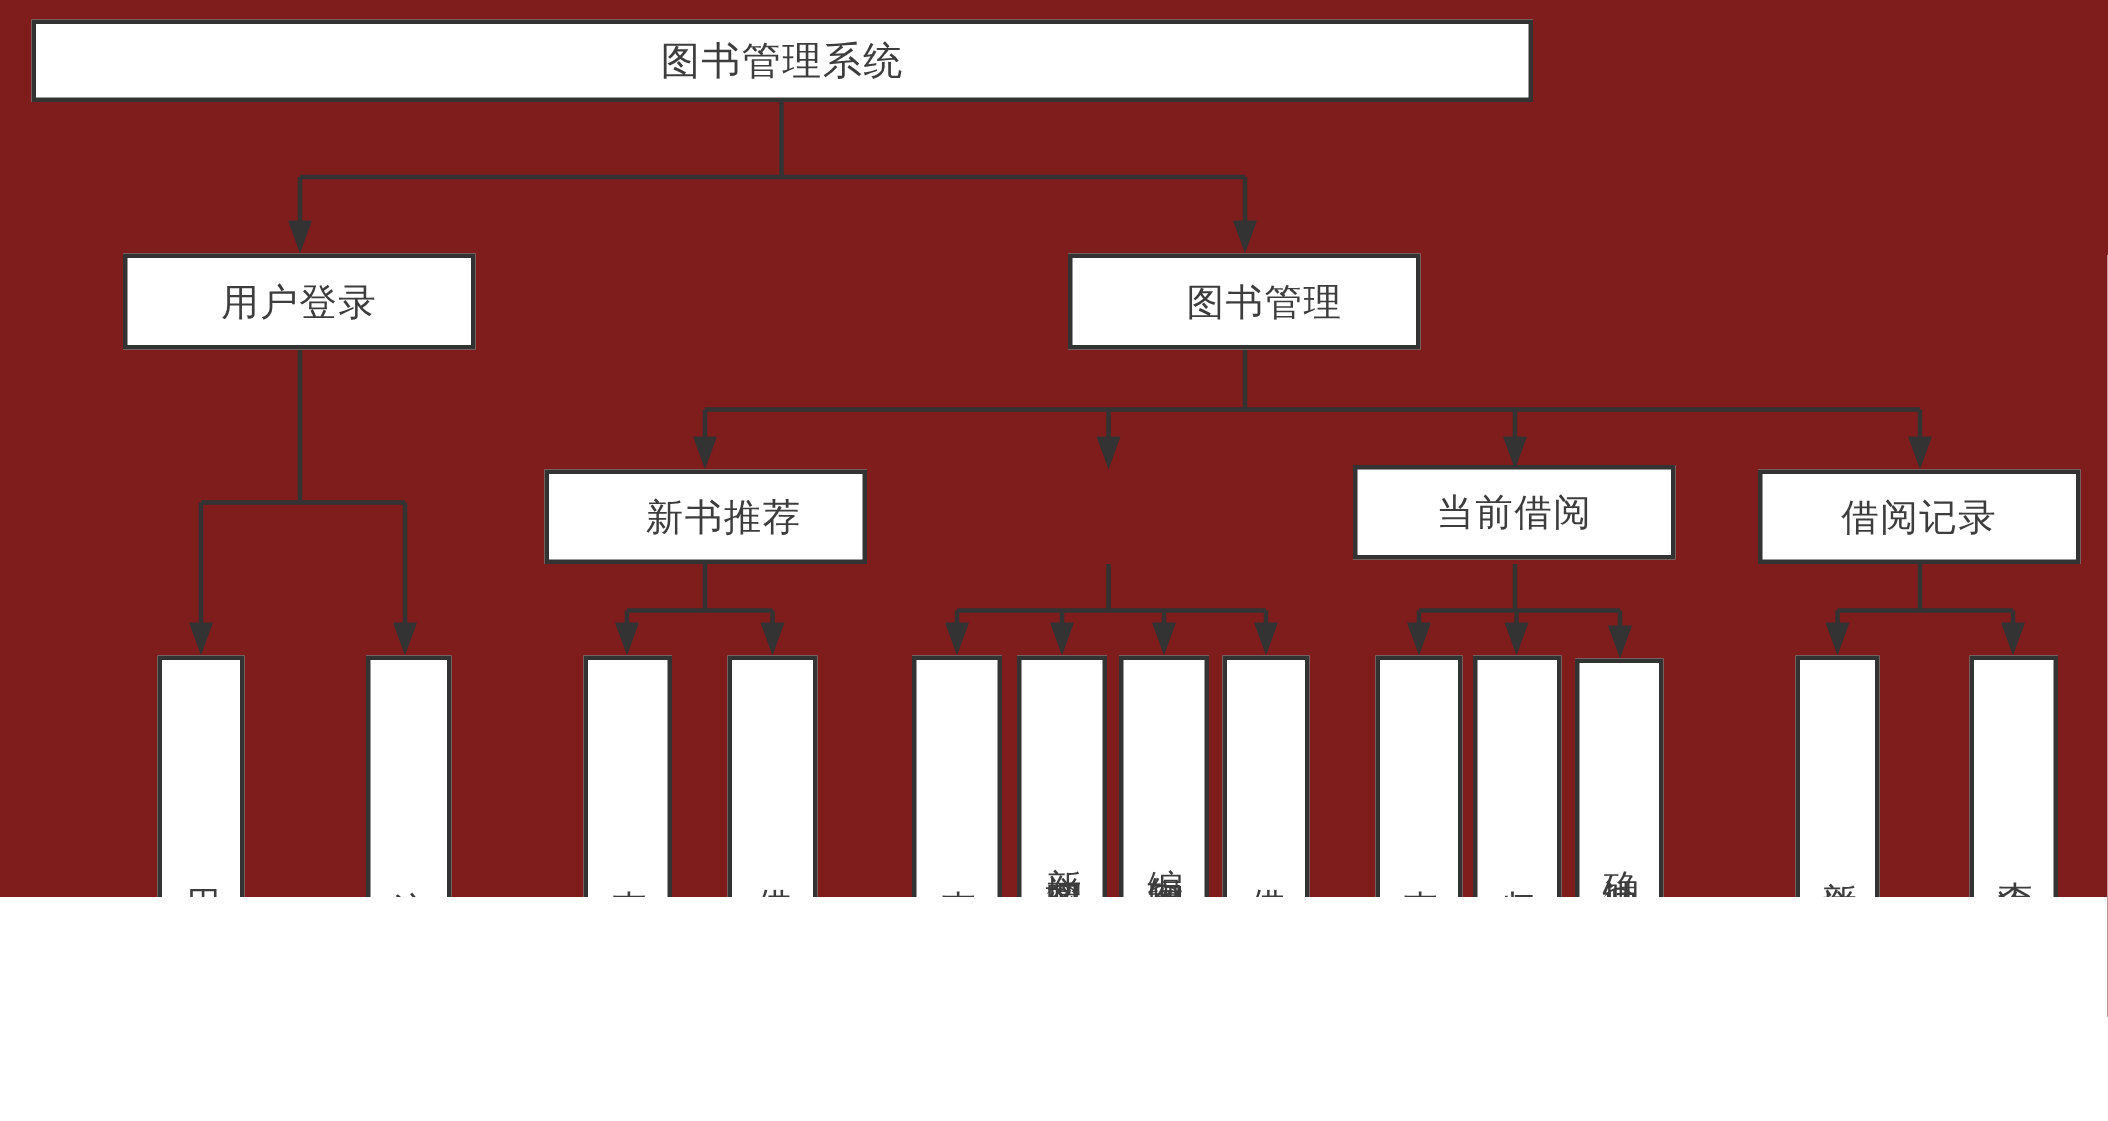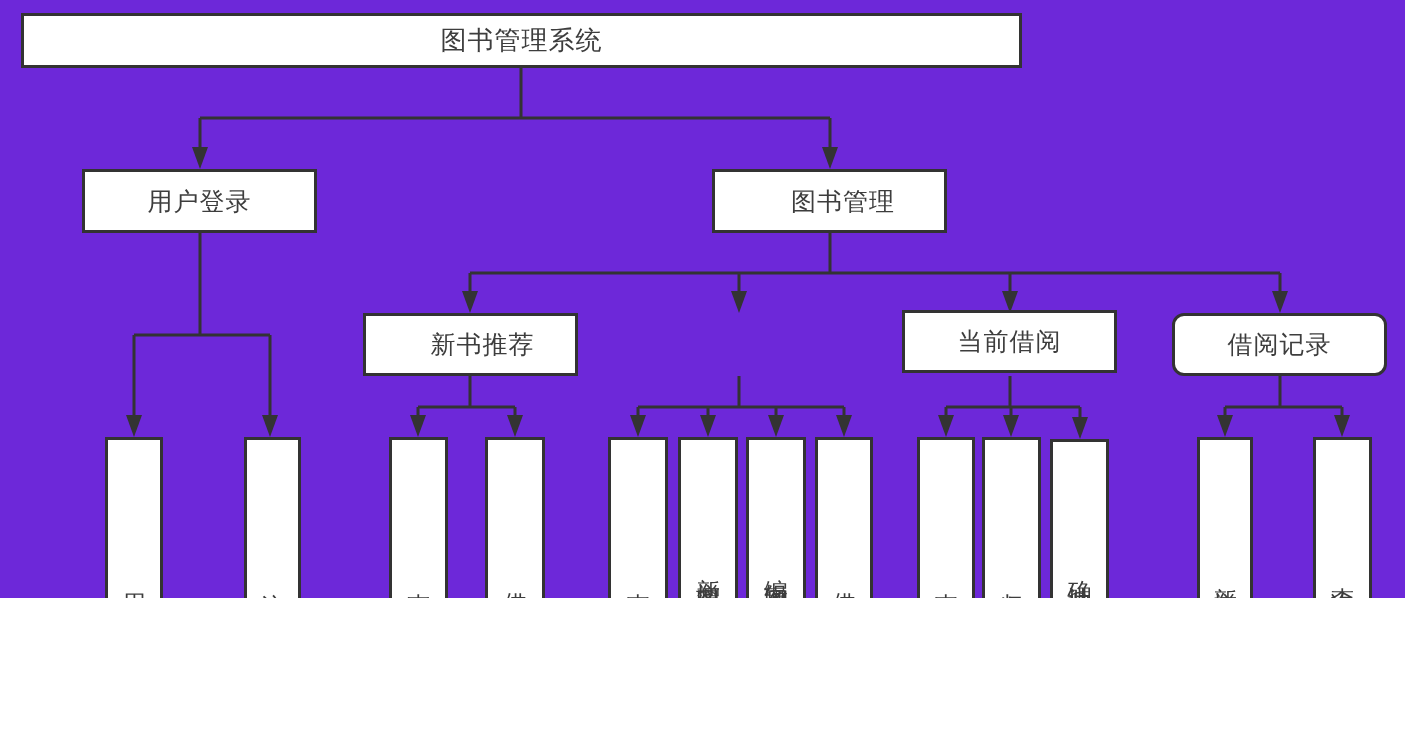--- a/index.html
+++ b/index.html
@@ -5,21 +5,21 @@
   html, body {
     margin: 0;
     padding: 0;
     background: #ffffff;
     font-family: "Liberation Sans", "DejaVu Sans", sans-serif;
   }
   #stage {
     position: relative;
     width: 1405px;
     height: 598px;
-    background: #6d28d9;
+    background: #7f1d1d;
     overflow: hidden;
   }
   #connectors {
     position: absolute;
     left: 0; top: 0;
     width: 1405px; height: 747px;
     z-index: 1;
   }
   .box {
     position: absolute;
@@ -36,21 +36,21 @@
     font-size: 25px;
     letter-spacing: 1px;
     white-space: nowrap;
   }
   .root-box      { left: 21px;   top: 13px;  width: 1001px; height: 55px; font-size: 26px; }
   .b-user-login  { left: 82px;   top: 169px; width: 235px;  height: 64px; }
   .b-book-mgmt   { left: 712px;  top: 169px; width: 235px;  height: 64px; padding-left: 27px; }
   .b-new-book    { left: 363px;  top: 313px; width: 215px;  height: 63px; padding-left: 24px; }
   .b-borrowing   { left: 632px;  top: 313px; width: 215px;  height: 63px; }
   .b-current     { left: 902px;  top: 310px; width: 215px;  height: 63px; }
-  .b-records     { left: 1172px; top: 313px; width: 215px;  height: 63px; border-radius: 12px; }
+  .b-records     { left: 1172px; top: 313px; width: 215px;  height: 63px; }
   .vbox {
     top: 437px;
     height: 298px;
     writing-mode: vertical-rl;
     font-size: 24px;
     letter-spacing: 6px;
     line-height: 1;
   }
   .v1  { left: 105px;  width: 58px; }
   .v2  { left: 244px;  width: 57px; }

